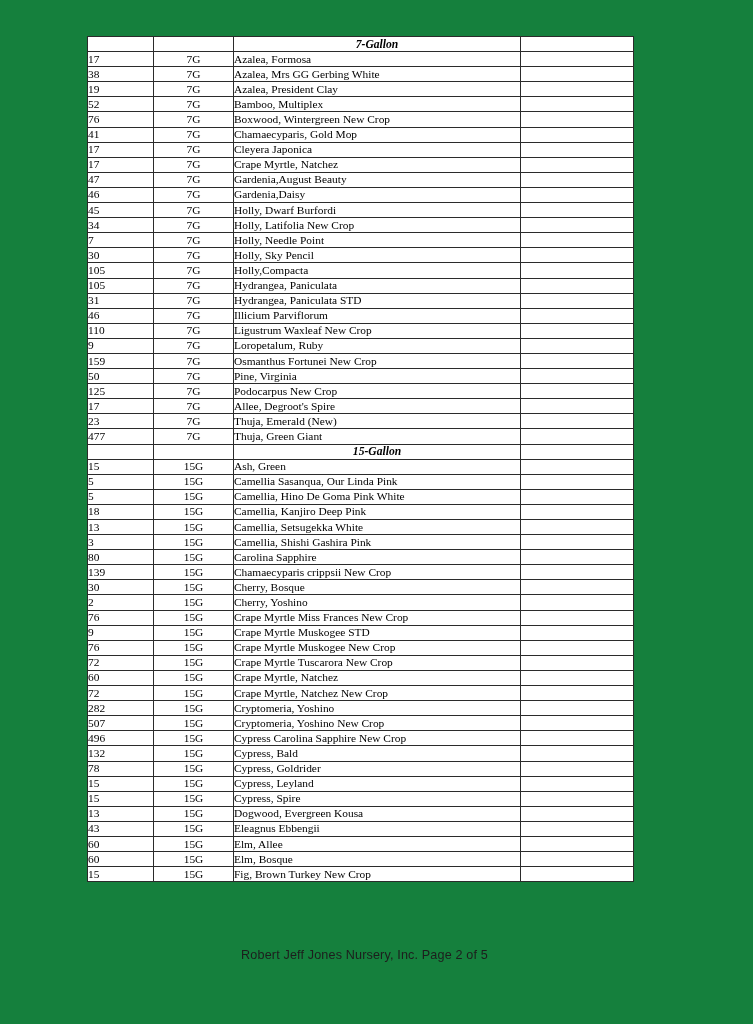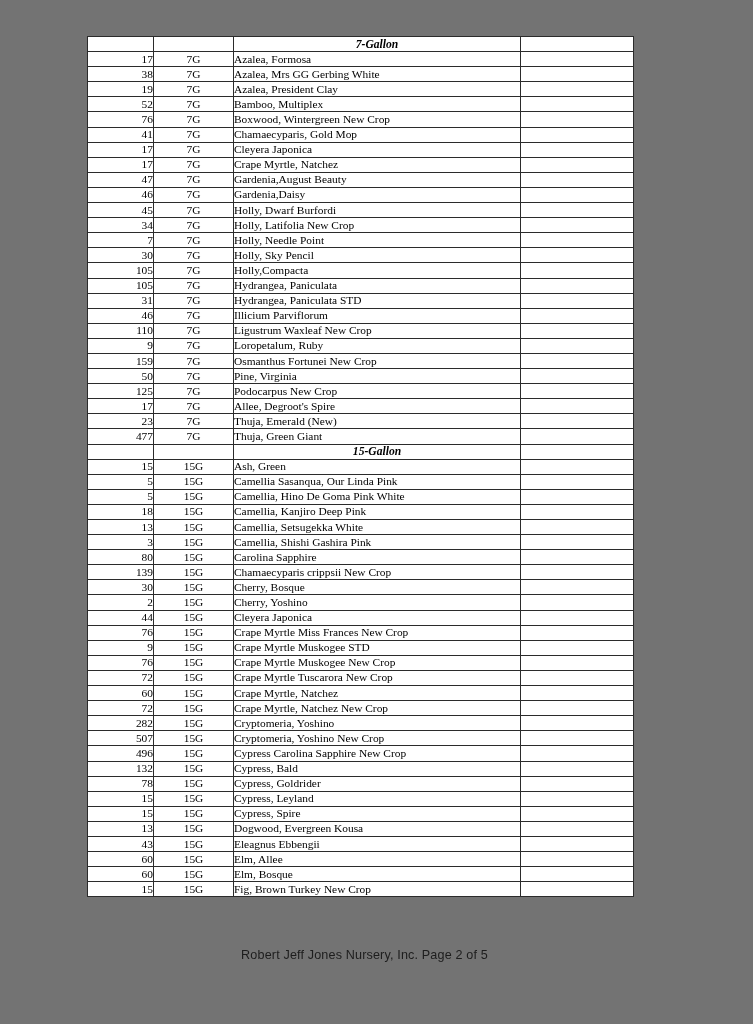--- a/index.html
+++ b/index.html
@@ -15,21 +15,21 @@
     color: #000000;
     overflow: hidden;
   }
 
   #inventory-page {
     position: absolute;
     left: 0;
     top: 0;
     width: 753px;
     height: 1024px;
-    background: #737373;
+    background: #15803d;
   }
 
   #inventory-table-wrap {
     position: absolute;
     left: 87px;
     top: 36px;
     width: 546px;
   }
 
   table.inv {
@@ -49,21 +49,21 @@
     height: 14.1px;
     padding: 0 0 0 0;
     font-size: 11.4px;
     line-height: 13px;
     vertical-align: middle;
     white-space: nowrap;
     overflow: hidden;
   }
 
   td.qty {
-    text-align: right;
+    text-align: left;
   }
   td.size {
     text-align: center;
   }
   td.desc {
     text-align: left;
     padding-left: 4px;
   }
   td.notes {
     text-align: left;
@@ -327,26 +327,20 @@
             <td class="desc">Cherry, Bosque</td>
             <td class="notes"></td>
           </tr>
           <tr>
             <td class="qty">2</td>
             <td class="size">15G</td>
             <td class="desc">Cherry, Yoshino</td>
             <td class="notes"></td>
           </tr>
           <tr>
-            <td class="qty">44</td>
-            <td class="size">15G</td>
-            <td class="desc">Cleyera Japonica</td>
-            <td class="notes"></td>
-          </tr>
-          <tr>
             <td class="qty">76</td>
             <td class="size">15G</td>
             <td class="desc">Crape Myrtle Miss Frances New Crop</td>
             <td class="notes"></td>
           </tr>
           <tr>
             <td class="qty">9</td>
             <td class="size">15G</td>
             <td class="desc">Crape Myrtle Muskogee  STD</td>
             <td class="notes"></td>

